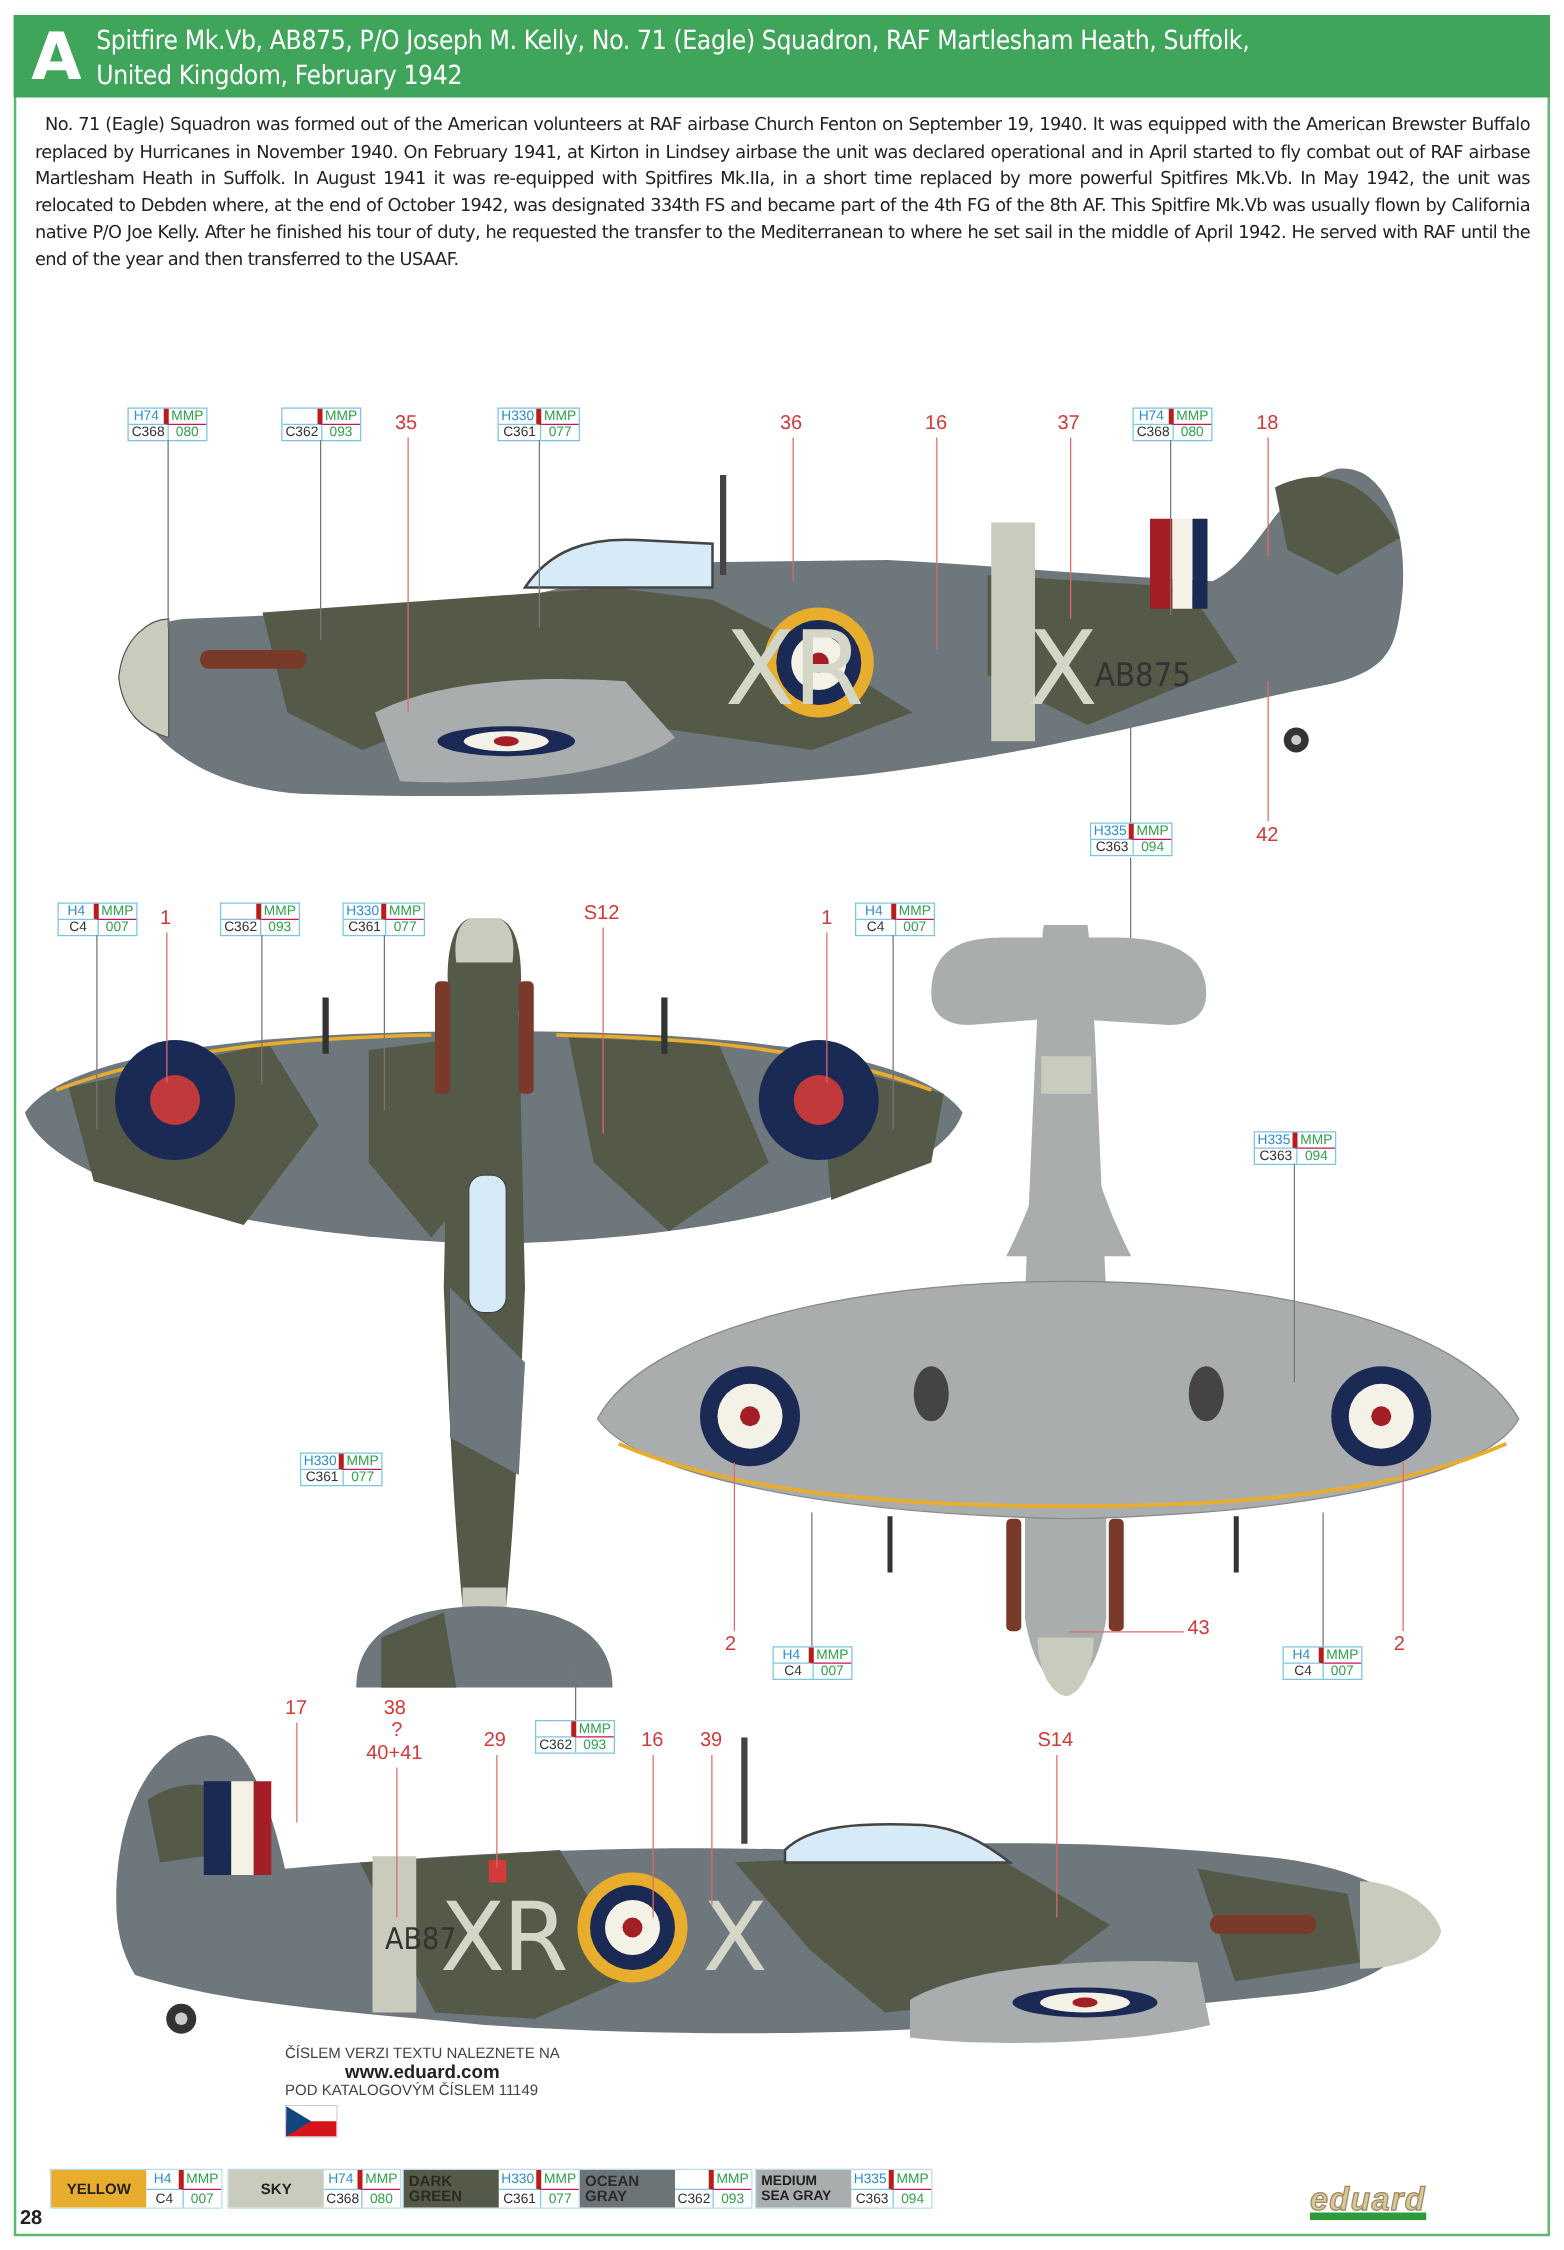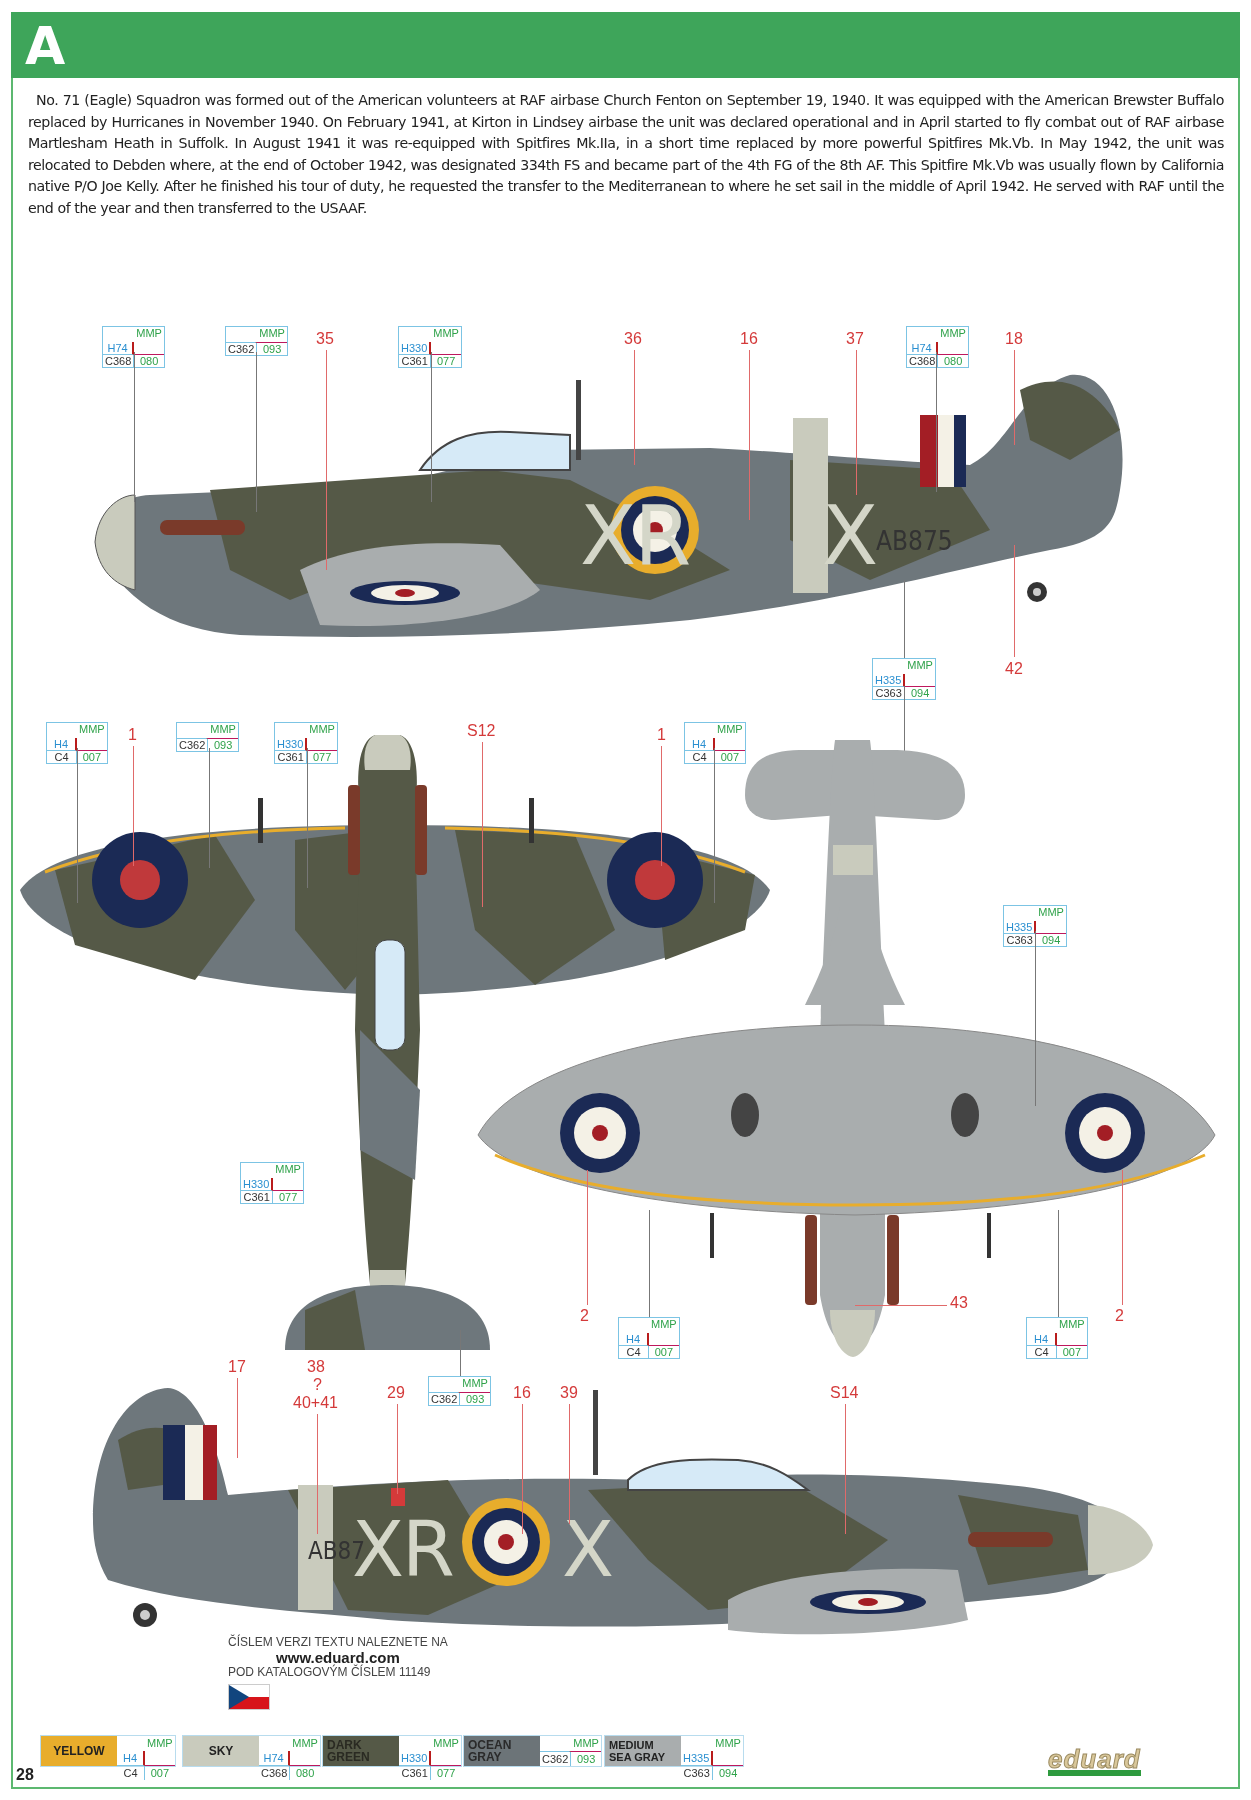--- a/index.html
+++ b/index.html
@@ -4,21 +4,21 @@
 <style>
   html,body{margin:0;padding:0;background:#fff;}
   body{width:1251px;height:1800px;position:relative;overflow:hidden;font-family:"Liberation Sans",sans-serif;}
   .frame{position:absolute;left:11px;top:12px;width:1229px;height:1777px;border:2px solid #5cb870;box-sizing:border-box;}
   .header{position:absolute;left:11px;top:12px;width:1229px;height:66px;background:#3ea55a;color:#fff;}
   .header .letter{position:absolute;left:14px;top:4px;font-size:52px;font-weight:bold;font-family:"DejaVu Sans",sans-serif;}
   .header .title{position:absolute;left:66px;top:6px;font-size:21px;line-height:28px;font-family:"DejaVu Sans Condensed","DejaVu Sans",sans-serif;letter-spacing:-0.3px;}
   .desc{position:absolute;left:28px;top:90px;width:1196px;font-size:14.2px;line-height:21.5px;color:#222;text-align:justify;font-family:"DejaVu Sans",sans-serif;letter-spacing:-0.45px;text-indent:8px;}
   .callbox{position:absolute;display:grid;grid-template-columns:auto auto;border:1px solid #7cc4e4;font-size:11px;line-height:12px;background:#fff;}
   .callbox span{padding:0 2px;min-width:24px;text-align:center;}
-  .cb-h{color:#2a8fd0;border-right:2px solid #b91c1c;border-bottom:1px solid #7cc4e4;margin-top:15px;}
+  .cb-h{color:#2a8fd0;border-right:4px solid #b91c1c;border-bottom:1px solid #7cc4e4;}
   .cb-m{color:#2fa24a;border-bottom:1px solid #be185d;}
   .cb-c{color:#333;border-right:1px solid #7cc4e4;}
   .cb-n{color:#2fa24a;}
   .num{position:absolute;color:#d43a3a;font-size:16px;text-align:center;}
   .vline{position:absolute;width:1px;background:#777;}
   .rline{position:absolute;width:1px;background:#e06a6a;}
   svg{position:absolute;}
   .legend{position:absolute;top:1735px;display:flex;height:30px;border:1px solid #b8dcee;}
   .legend .sw{display:flex;align-items:center;justify-content:center;font-weight:bold;font-size:12px;line-height:12px;text-align:left;padding:0 4px;}
   .legend .codes{display:grid;grid-template-columns:auto auto;font-size:11px;line-height:14px;}
@@ -29,20 +29,22 @@
   .logo{position:absolute;left:1048px;top:1748px;font-size:26px;font-weight:bold;color:#d9c79a;font-style:italic;border-bottom:6px solid #2e9a3e;line-height:22px;letter-spacing:1px;-webkit-text-stroke:1px #9a8a60;}
 </style>
 </head>
 <body>
 
 <div class="frame"></div>
 
 <div class="header">
   <div class="letter">A</div>
   <div class="title">
+    <div>Spitfire Mk.Vb, AB875, P/O Joseph M. Kelly, No. 71 (Eagle) Squadron, RAF Martlesham Heath, Suffolk,</div>
+    <div>United Kingdom, February 1942</div>
   </div>
 </div>
 
 <div class="desc">No. 71 (Eagle) Squadron was formed out of the American volunteers at RAF airbase Church Fenton on September 19, 1940. It was equipped with the American Brewster Buffalo replaced by Hurricanes in November 1940. On February 1941, at Kirton in Lindsey airbase the unit was declared operational and in April started to fly combat out of RAF airbase Martlesham Heath in Suffolk. In August 1941 it was re-equipped with Spitfires Mk.IIa, in a short time replaced by more powerful Spitfires Mk.Vb. In May 1942, the unit was relocated to Debden where, at the end of October 1942, was designated 334th FS and became part of the 4th FG of the 8th AF. This Spitfire Mk.Vb was usually flown by California native P/O Joe Kelly. After he finished his tour of duty, he requested the transfer to the Mediterranean to where he set sail in the middle of April 1942. He served with RAF until the end of the year and then transferred to the USAAF.</div>
 
 <svg style="left:90px;top:370px" width="1090" height="300" viewBox="0 0 1090 300">
 
   <path d="M5,172 C10,140 40,125 60,125 L300,115 C380,95 420,85 460,80 L620,78 C700,82 780,90 880,95 C920,75 930,20 980,5 C1020,0 1040,60 1030,120 C1025,150 1020,170 960,180 C860,200 760,230 600,250 C450,265 300,270 150,265 C80,260 30,230 5,172 Z" fill="#6e777c"></path>
   <path d="M120,120 L400,100 L480,110 L560,150 L640,200 L560,230 L420,210 L300,190 L200,230 L140,200 Z" fill="#555947"></path>
   <path d="M700,90 L860,100 L900,160 L780,210 L700,170 Z" fill="#555947"></path>

